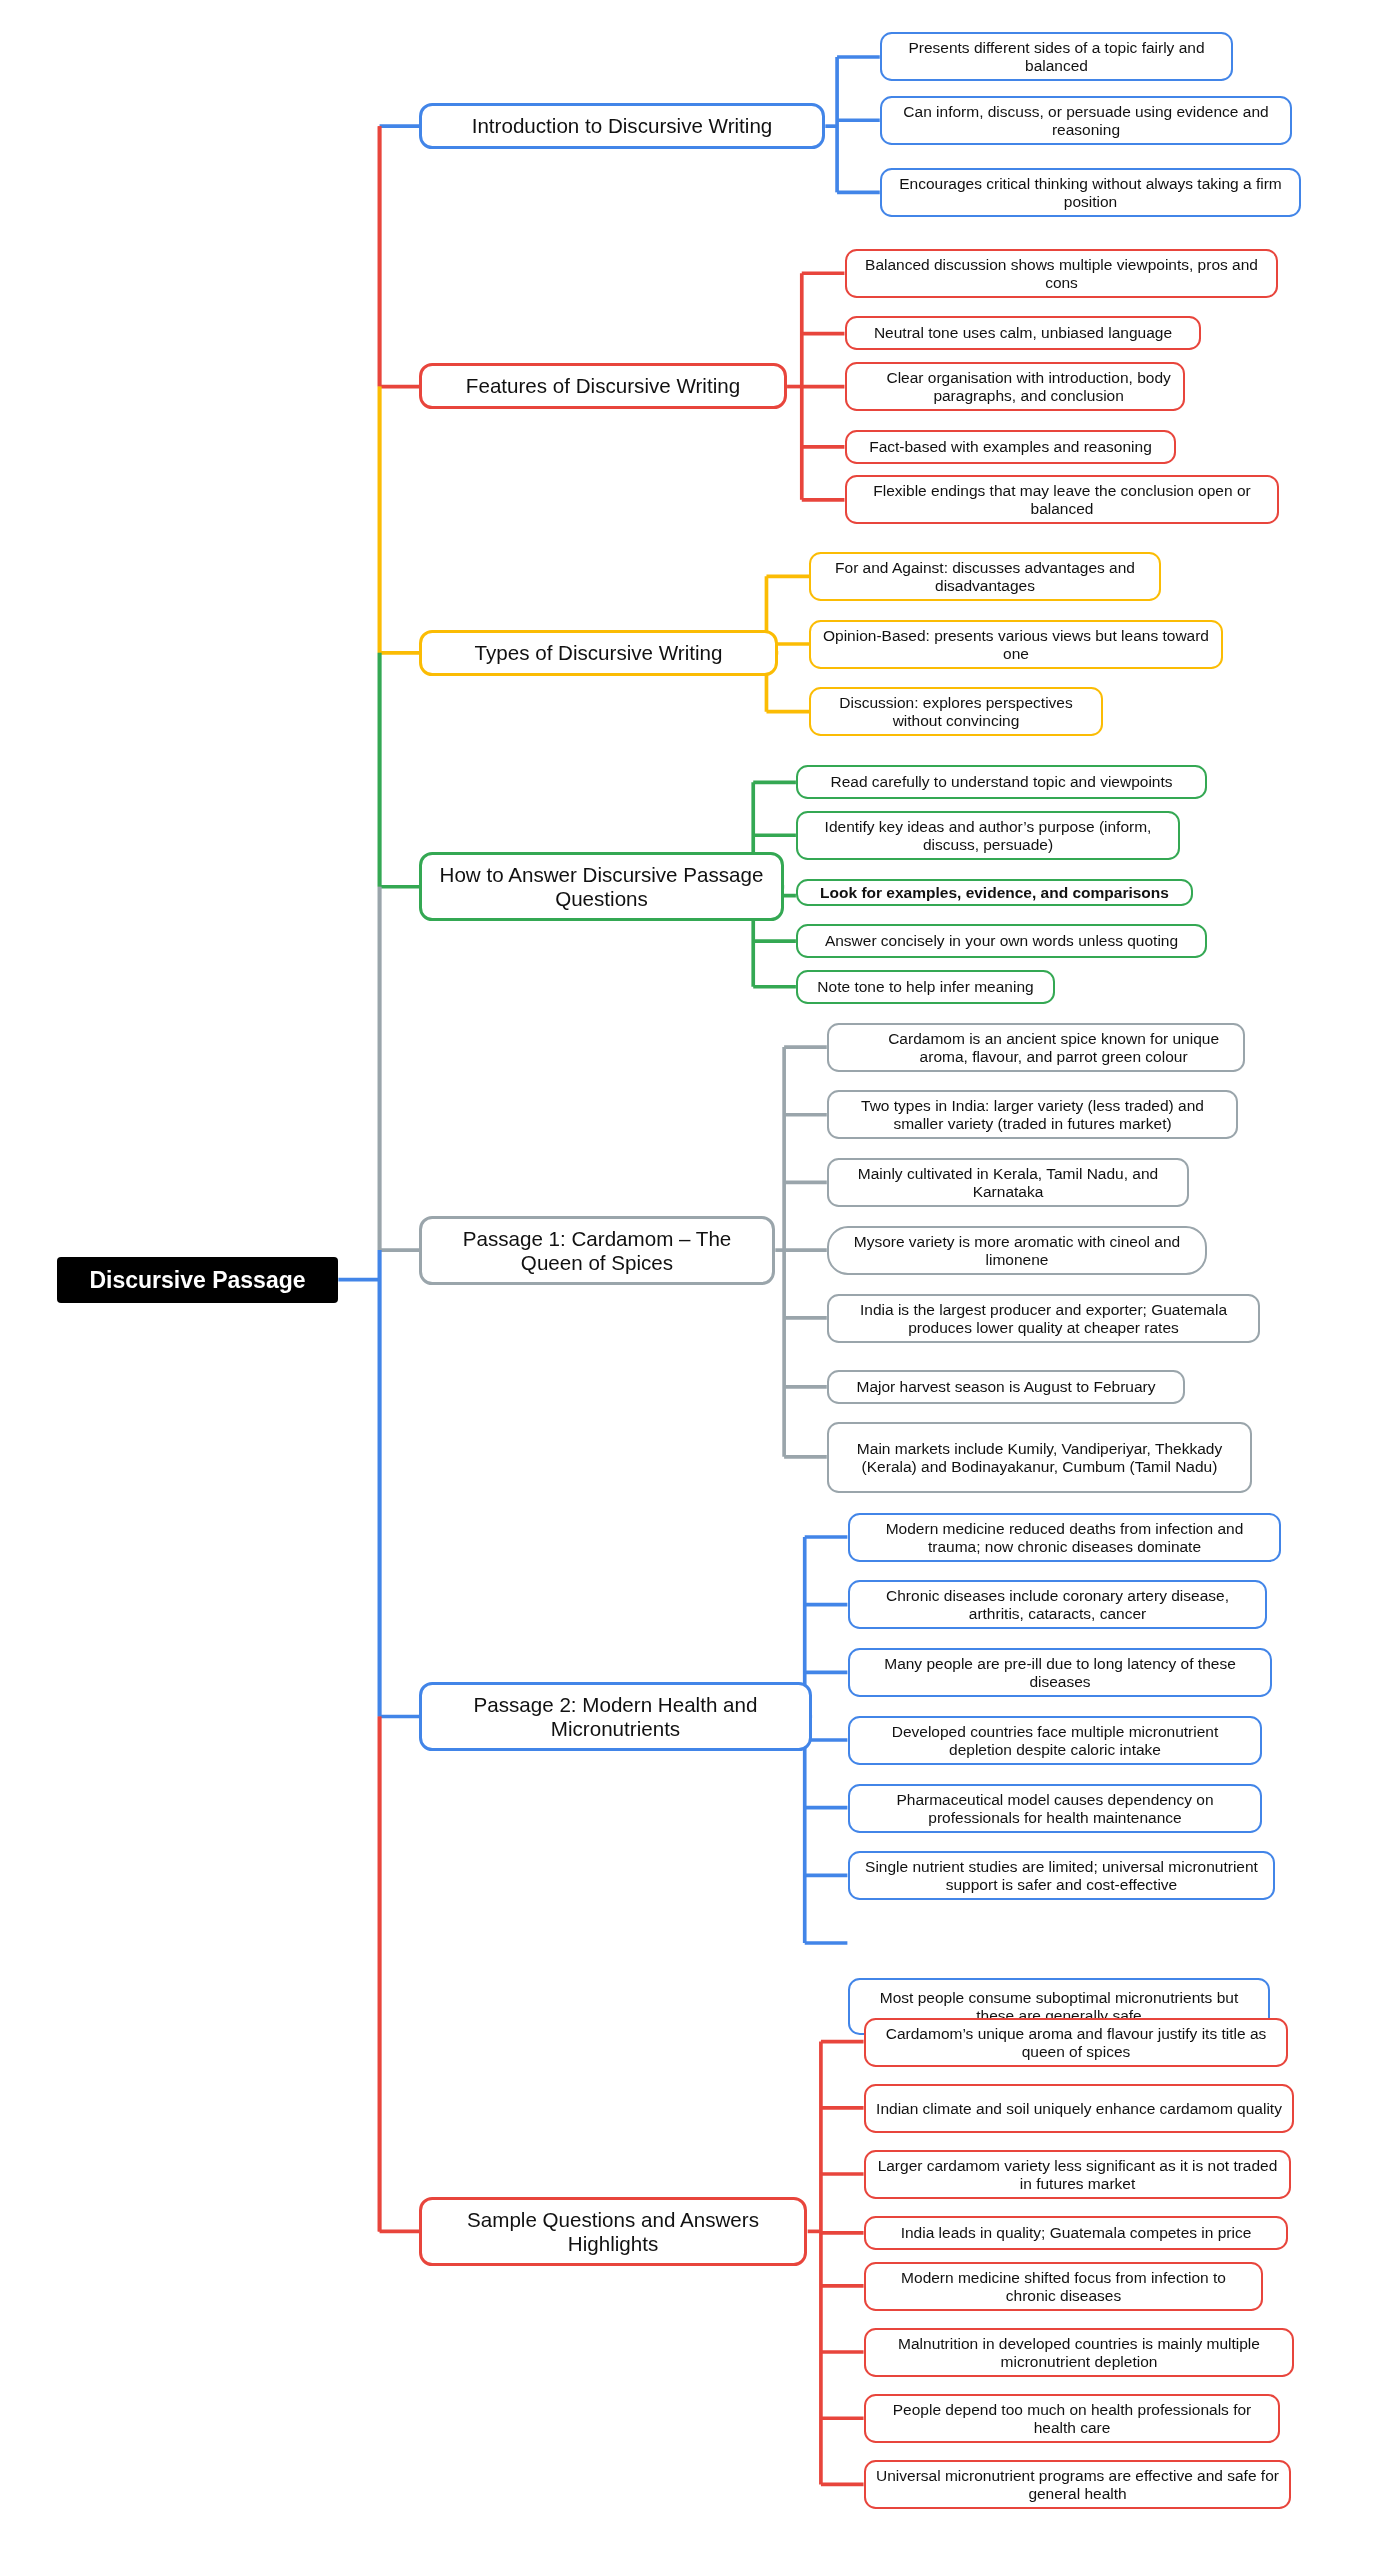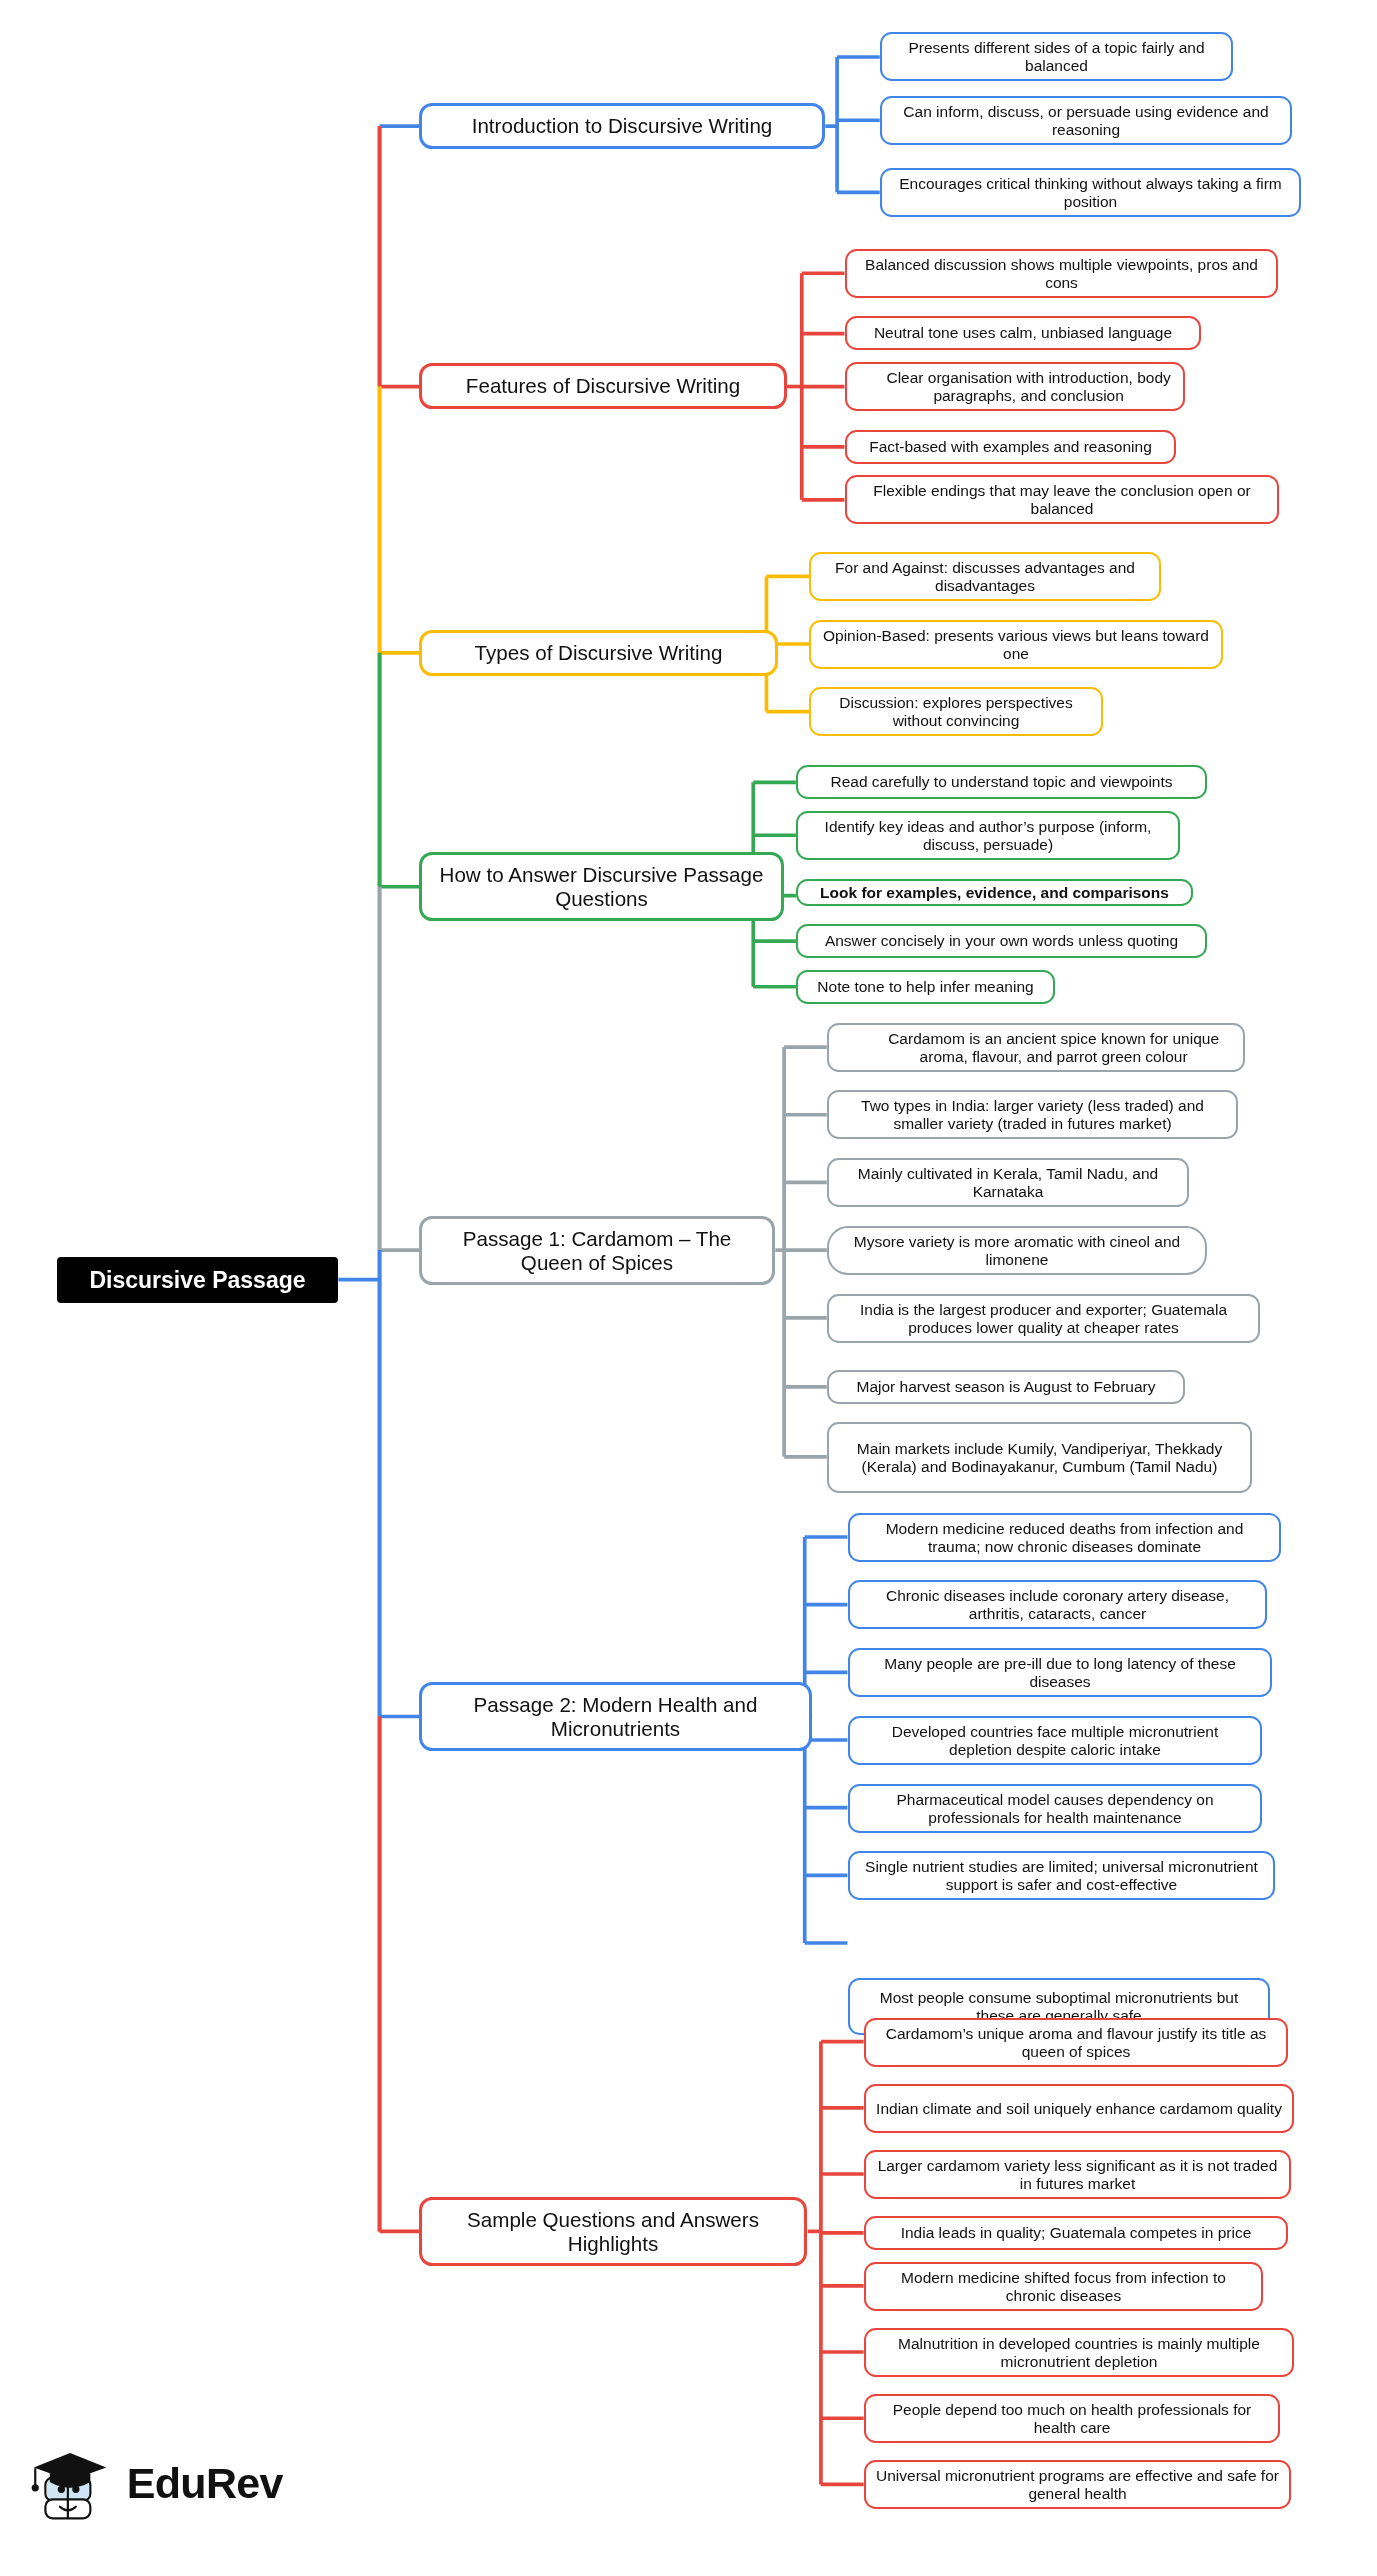--- a/index.html
+++ b/index.html
@@ -150,37 +150,14 @@
       <div class="node leaf c-red" style="left: 864px; top: 2018px; width: 424px; height: 49px;">Cardamom’s unique aroma and flavour justify its title as queen of spices</div>
       <div class="node leaf c-red" style="left: 864px; top: 2084px; width: 430px; height: 49px;">Indian climate and soil uniquely enhance cardamom quality</div>
       <div class="node leaf c-red" style="left: 864px; top: 2150px; width: 427px; height: 49px;">Larger cardamom variety less significant as it is not traded in futures market</div>
       <div class="node leaf c-red" style="left: 864px; top: 2216px; width: 424px; height: 34px;">India leads in quality; Guatemala competes in price</div>
       <div class="node leaf c-red" style="left: 864px; top: 2262px; width: 399px; height: 49px;">Modern medicine shifted focus from infection to chronic diseases</div>
       <div class="node leaf c-red" style="left: 864px; top: 2328px; width: 430px; height: 49px;">Malnutrition in developed countries is mainly multiple micronutrient depletion</div>
       <div class="node leaf c-red" style="left: 864px; top: 2394px; width: 416px; height: 49px;">People depend too much on health professionals for health care</div>
       <div class="node leaf c-red" style="left: 864px; top: 2460px; width: 427px; height: 49px;">Universal micronutrient programs are effective and safe for general health</div>
     </div>
 
-  <div id="logo">
-    <div class="mark">
-      <svg viewBox="0 0 120 120" width="87" height="87" aria-hidden="true">
-
-        <rect x="24" y="52" width="62" height="32" rx="10" fill="#ffffff" stroke="#111" stroke-width="3"></rect>
-        <rect x="26" y="54" width="58" height="28" rx="8" fill="#cfe4f5"></rect>
-        <rect x="24" y="82" width="62" height="26" rx="10" fill="#ffffff" stroke="#111" stroke-width="3"></rect>
-        <line x1="55" y1="52" x2="55" y2="108" stroke="#111" stroke-width="3"></line>
-
-        <circle cx="46" cy="68" r="5" fill="#111"></circle>
-        <circle cx="66" cy="68" r="5" fill="#111"></circle>
-
-        <path d="M44 92 q11 10 22 0" fill="none" stroke="#111" stroke-width="3" stroke-linecap="round"></path>
-
-        <path d="M8 38 L58 18 L108 38 L58 56 Z" fill="#111"></path>
-        <path d="M30 46 L30 58 q28 16 56 0 L86 46" fill="#111"></path>
-
-        <path d="M10 39 L10 62" stroke="#111" stroke-width="3" fill="none"></path>
-        <circle cx="10" cy="66" r="5" fill="#111"></circle>
-      </svg>
-    </div>
-    <div class="word">EduRev</div>
-  </div>
 </div>
 
 
 </body></html>

